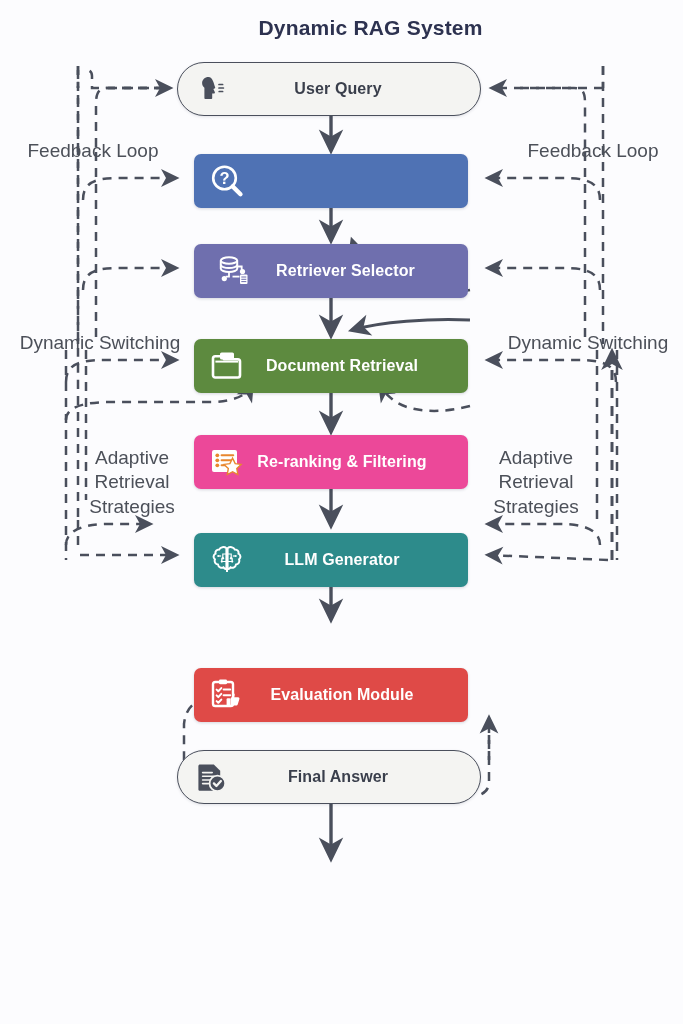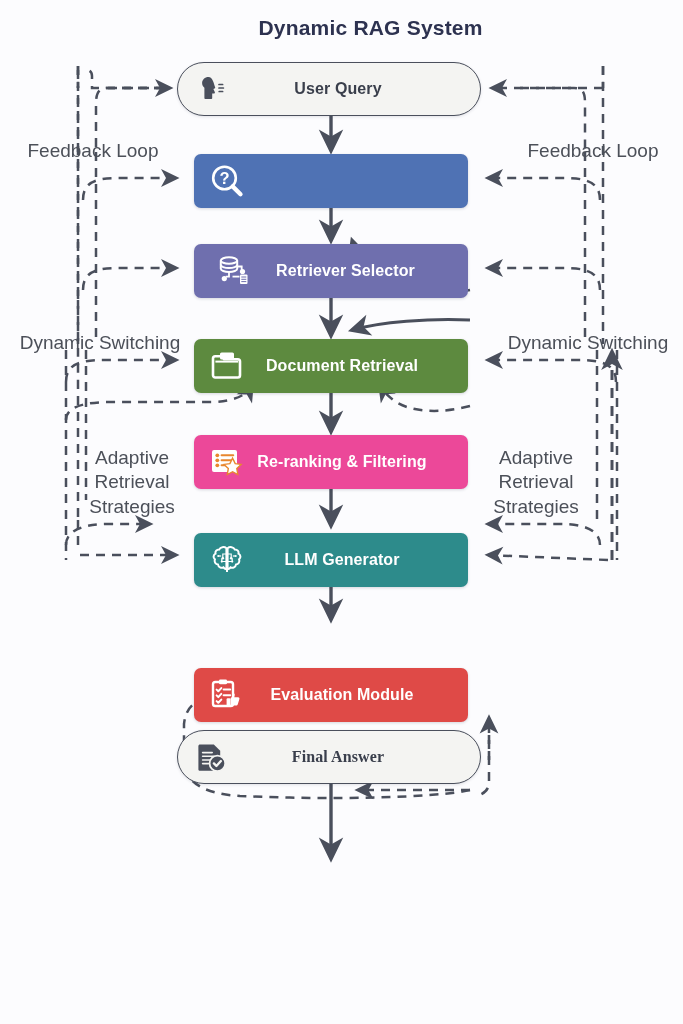--- a/index.html
+++ b/index.html
@@ -249,21 +249,21 @@
           <path d="M14.6 12.4h6.6"></path>
             <path d="M14.6 18.2h6.6"></path>
         </g>
         <path d="M21.5 21.5c1.4-1.3 2.2-2.6 2.4-4.2.1-1.1 1.8-1 1.8.3 0 1-.3 1.9-.6 2.6h4c1 0 1.6.9 1.3 1.8l-1.6 5.3c-.2.8-.9 1.3-1.7 1.3h-5.6z" fill="#fff"></path>
         <rect x="17.6" y="21.3" width="3.8" height="8.2" rx="1" fill="#fff"></rect>
       </svg>
     </span>
     <span class="lbl">Evaluation Module</span>
   </div>
 
-  <div class="node pill" style="top:730px;font-family:Liberation Serif, serif;">
+  <div class="node pill" style="top:750px;">
     <span class="ico">
       <svg width="34" height="34" viewBox="0 0 34 34">
         <path d="M6 4.5h13.8l6.4 6.3v18.4c0 .9-.7 1.6-1.6 1.6H6c-.9 0-1.6-.7-1.6-1.6V6.1c0-.9.7-1.6 1.6-1.6z" fill="#4a4f5c"></path>
         <g stroke="#f4f4f2" stroke-width="1.6" stroke-linecap="round">
           <path d="M8.6 12.6h9.6"></path>
             <path d="M8.6 16.3h11.4"></path>
           <path d="M8.6 20h8"></path>
             <path d="M8.6 23.6h6"></path>
         </g>
         <circle cx="23.4" cy="23.4" r="7.8" fill="#4a4f5c" stroke="#f4f4f2" stroke-width="1.8"></circle>

